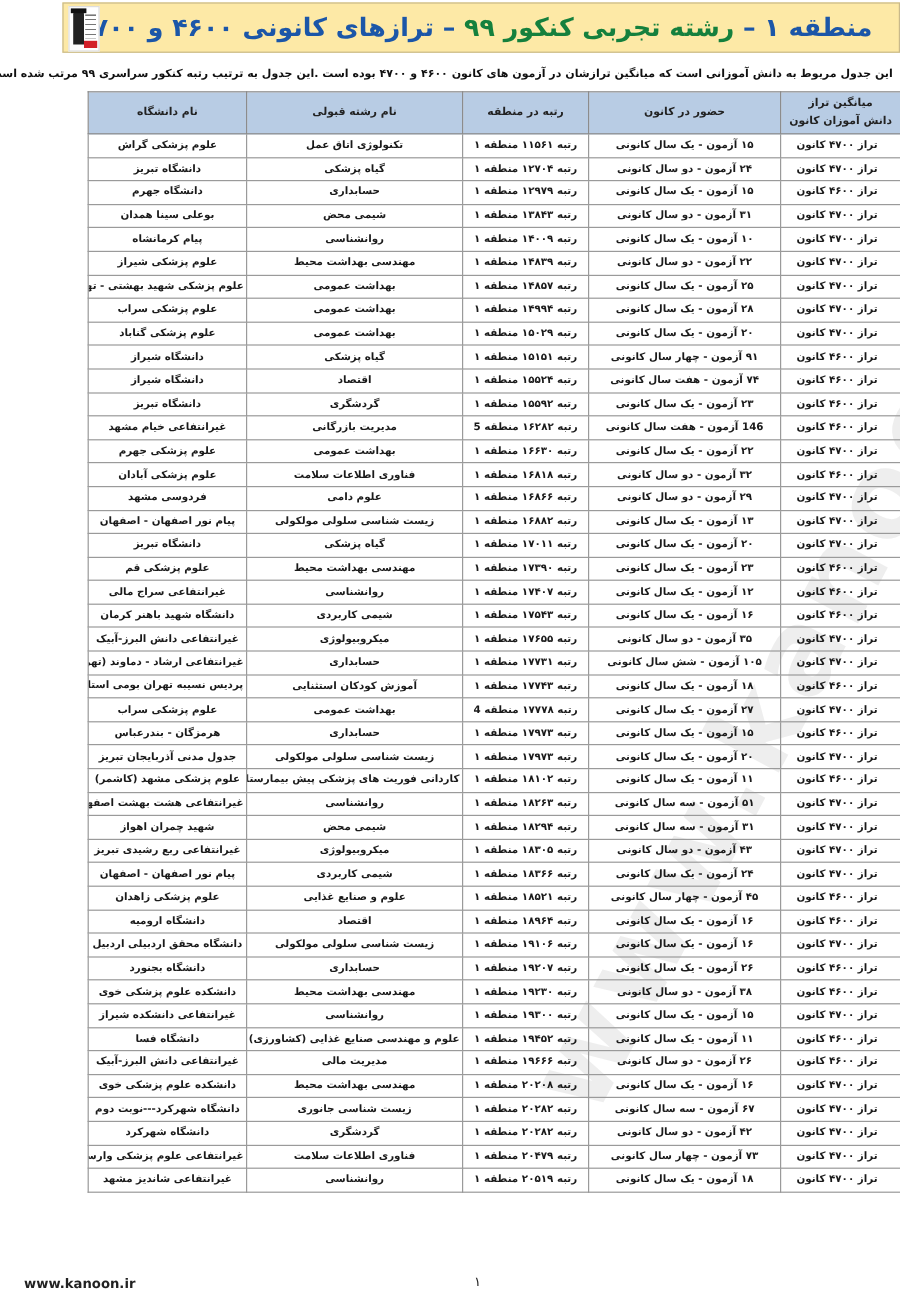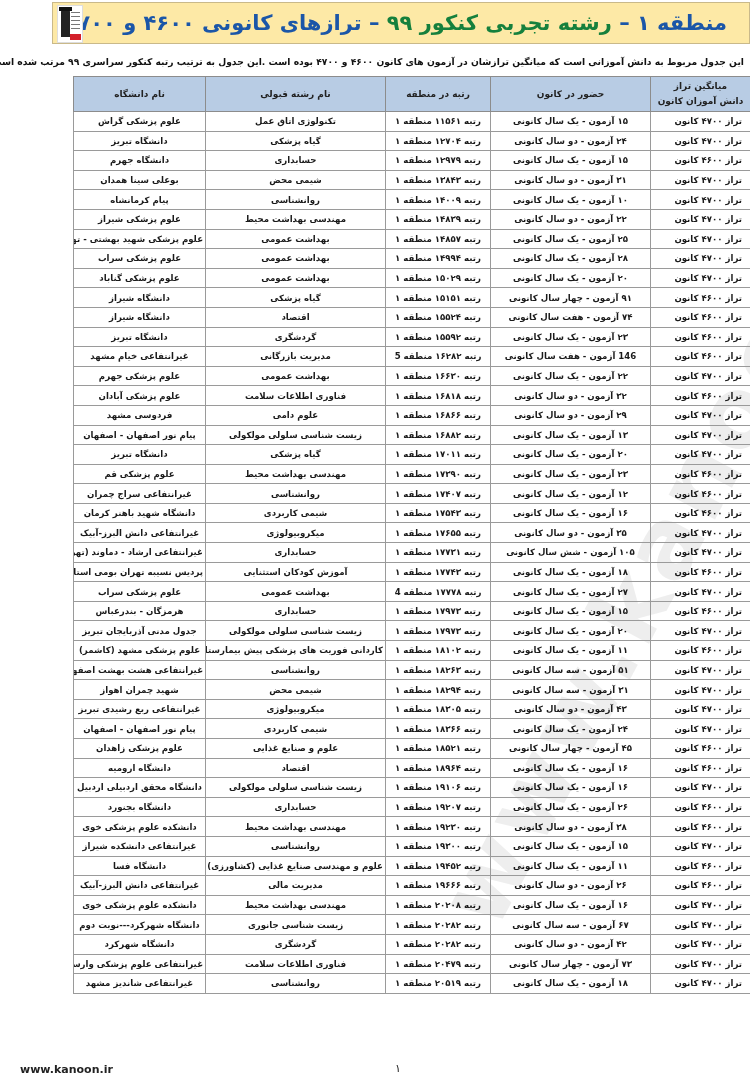--- a/index.html
+++ b/index.html
@@ -22,21 +22,21 @@
   .intro { position:absolute; right:6px; top:52px; width:720px; direction:rtl; text-align:right;
            font-size:9.2px; font-weight:bold; line-height:20px; }
   .intro .line { display:block; white-space:nowrap; }
   .intro .note { color:#c0171e; }
   table { position:absolute; left:73px; top:76px; width:677px; border-collapse:collapse;
           direction:rtl; table-layout:fixed; font-size:8.6px; font-weight:bold; }
   th { background:#b8cce4; height:34px; border:1px solid #8c8c8c; font-weight:bold; font-size:9px;
        color:#222; text-align:center; padding:0; line-height:15px; }
   td { height:18.6px; border:1px solid #9a9a9a; text-align:center; padding:0 2px; white-space:nowrap;
        overflow:hidden; color:#1a1a1a; }
-  td.c-score { text-align:right; padding-right:8px;margin-left:32px; }
+  td.c-score { padding-right:8px;margin-left:32px; }
   .watermark { position:absolute; left:230px; top:470px; font-size:96px; font-weight:bold;
                color:rgba(160,160,160,0.18); transform:rotate(-62deg); transform-origin:center;
                letter-spacing:6px; white-space:nowrap; pointer-events:none; }
   .footer-site { position:absolute; left:20px; top:1063px; font-size:11px; font-weight:bold; color:#222; }
   .footer-page { position:absolute; left:395px; top:1062px; font-size:11px; color:#222; }
 </style>
 </head>
 <body>
 
 <div class="banner">
@@ -209,21 +209,21 @@
         <td>۲۳ آزمون - یک سال کانونی</td>
         <td>رتبه ۱۷۳۹۰ منطقه ۱</td>
         <td>مهندسی بهداشت محیط</td>
         <td>علوم پزشکی قم</td>
       </tr>
       <tr>
         <td class="c-score">تراز ۴۶۰۰ کانون</td>
         <td>۱۲ آزمون - یک سال کانونی</td>
         <td>رتبه ۱۷۴۰۷ منطقه ۱</td>
         <td>روانشناسی</td>
-        <td>غیرانتفاعی سراج چمران</td>
+        <td>غیرانتفاعی سراج مالی</td>
       </tr>
       <tr>
         <td class="c-score">تراز ۴۶۰۰ کانون</td>
         <td>۱۶ آزمون - یک سال کانونی</td>
         <td>رتبه ۱۷۵۴۳ منطقه ۱</td>
         <td>شیمی کاربردی</td>
         <td>دانشگاه شهید باهنر کرمان</td>
       </tr>
       <tr>
         <td class="c-score">تراز ۴۷۰۰ کانون</td>

